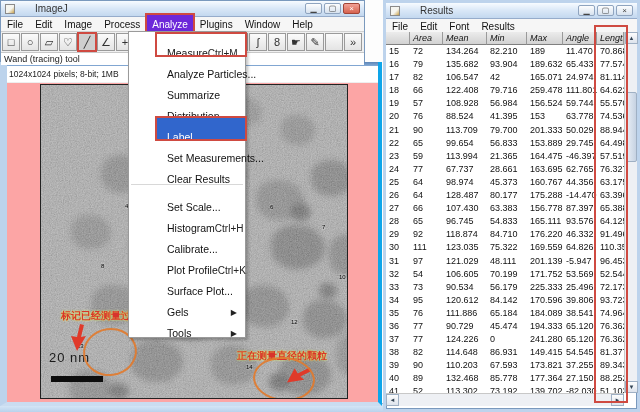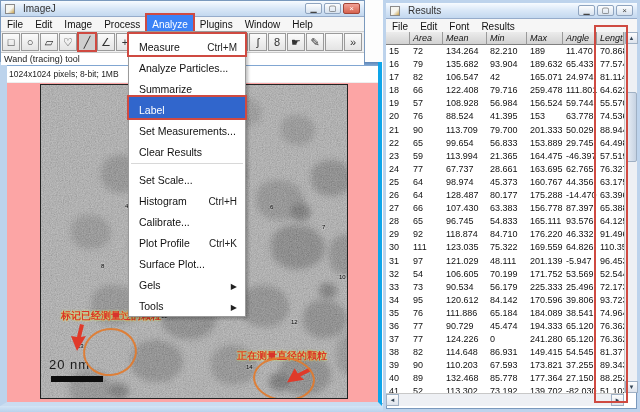--- a/index.html
+++ b/index.html
@@ -1,58 +1,58 @@
 <!DOCTYPE html>
 <html><head>
 <meta charset="utf-8">
 <style>
   * { margin:0; padding:0; box-sizing:border-box; }
   html,body { width:640px; height:412px; font-family:"Liberation Sans", sans-serif; background:#fff; overflow:hidden; }
   .stage { position:relative; width:640px; height:412px; background:#fdfdfd; }
   .bottom-strip { position:absolute; left:0; right:0; bottom:0; height:9px; background:linear-gradient(180deg,#dcebf8,#b9d2ec); border-top:1px solid #9cb8d8; }
 
   
-  .titlebar { height:16px; background:linear-gradient(180deg,#f7fbff,#d9e7f7 50%,#c3d8ef); border-bottom:1px solid #96accb; display:flex; align-items:center; padding:0 4px; gap:8px; }
+  .titlebar { height:16px; background:linear-gradient(180deg,#f7fbff,#d9e7f7 50%,#c3d8ef); border-bottom:1px solid #96accb; display:flex; align-items:center; padding:0 4px; gap:20px; }
   .titlebar .title { font-size:10px; color:#333; flex:1 1 auto; white-space:nowrap; overflow:hidden; }
   .app-icon { width:10px; height:10px; background:linear-gradient(135deg,#f5f5f0 55%,#caa24a); border:1px solid #8a8a8a; flex:0 0 auto; }
   .winbtns { display:flex; gap:2px; flex:0 0 auto; }
   .wbtn { width:17px; height:11px; font-size:8px; line-height:9px; text-align:center; color:#444; background:linear-gradient(180deg,#fdfdfd,#d7e2ef); border:1px solid #8fa4bf; border-radius:2px; }
   .wbtn.close { background:linear-gradient(180deg,#f2a196,#d6634f); color:#fff; border-color:#a04437; }
   .menubar { display:flex; align-items:center; background:#f6f6f6; border-bottom:1px solid #d0d0d0; height:15px; }
   .menu-item { font-size:10px; color:#111; padding:5px 6px; white-space:nowrap; }
-  .menu-item.active { background:#3b82f6; color:#fff; outline:2px solid #cf4a41; outline-offset:-1px; }
+  .menu-item.active { background:#6d28d9; color:#fff; outline:2px solid #cf4a41; outline-offset:-1px; }
 
   
   .imagej-window { position:absolute; left:0; top:0; width:365px; height:62px; background:#f2f2f2; border:1px solid #7a99bd; z-index:5; }
   .toolbar { display:flex; height:20px; padding:1px 1px 0 1px; background:#f0f0f0; }
   .tbtn { width:18px; height:18px; flex:0 0 auto; border:1px solid #9a9a9a; background:linear-gradient(180deg,#fbfbfb,#e4e4e4); font-size:11px; line-height:16px; text-align:center; color:#333; margin-right:1px; }
   .tbtn.selected { background:#cfcfcf; }
   .tbtn.redbox { outline:2px solid #cf4a41; outline-offset:-1px; }
   .tbtn.blank { color:transparent; }
   .statusbar { height:13px; background:#fff; border-top:1px solid #c8c8c8; font-size:9px; color:#222; padding:1px 3px; }
 
   
   .dropdown { position:absolute; left:128px; top:31px; width:118px; background:#fff; border:1px solid #9a9a9a; box-shadow:2px 2px 3px rgba(0,0,0,.25); z-index:50; padding:2px 0; }
-  .dd-item { position:relative; font-size:10.5px; color:#111; padding:19px 8px 2px 10px; height:16.4px; display:flex; align-items:flex-end; white-space:nowrap; }
+  .dd-item { position:relative; font-size:10.5px; color:#111; padding:19px 8px 2px 10px; height:16.4px; display:flex; align-items:center; white-space:nowrap;margin-left:28px; }
   .dd-item .lbl { flex:1 1 auto; }
   .dd-item .sc { flex:0 0 auto; font-size:10px; color:#222; }
   .dd-item .sub { flex:0 0 auto; font-size:8px; color:#222; }
   .dd-item.hl { background:#3166cc; color:#fff; }
   .dd-item.redbox { outline:2px solid #cf4a41; outline-offset:0px; }
   .dd-sep { height:1px; background:#d8d8d8; margin:3px 2px; }
 
   
   .image-window { position:absolute; left:0; top:62px; width:382px; height:344px; background:#fca5a5; border-left:7px solid #bcd3ec; border-bottom:4px solid #cadcf0; border-right:4px solid #0ea5e9; z-index:1; }
   .img-titlebar { height:4px; background:linear-gradient(180deg,#5d86b8,#86abd6); }
   .img-info { height:17px; font-size:8.5px; color:#222; padding:3px 2px 0 2px; background:#fff; border-bottom:1px solid #eee; }
   .tem { position:absolute; left:33px; top:22px; width:308px; height:315px; background:#9e9e9e; border:1px solid #222; overflow:hidden; }
   .tem svg.noise { position:absolute; inset:0; opacity:.5; }
   .blob { position:absolute; filter:blur(3px); border-radius:45% 55% 50% 48%; }
   .plabel { position:absolute; font-size:6px; color:#0a0a0a; background:rgba(220,220,220,.25); line-height:6px; }
-  .scale-label { position:absolute; left:8px; top:272px; font-size:13px; color:#1a1a1a; letter-spacing:1px; }
+  .scale-label { position:absolute; left:8px; top:265px; font-size:13px; color:#1a1a1a; letter-spacing:1px; }
   .scale-bar { position:absolute; left:10px; top:291px; width:52px; height:6px; background:#0d0d0d; }
   .ann-text { position:absolute; font-size:10px; font-weight:bold; color:#d8342c; text-shadow:0 0 2px #dff05a, 0 0 1px #dff05a; white-space:nowrap; }
   .ann-ellipse { position:absolute; border:2.5px solid rgba(226,122,44,.9); border-radius:50%; background:transparent; }
   .ann-arrow { position:absolute; }
 
   
   .results-window { position:absolute; left:383px; top:0; width:257px; height:412px; background:#fff; border:3px solid #bdd3ec; box-shadow:0 0 0 1px #7a99bd inset; z-index:10; }
   .res-inner { position:relative; width:100%; height:100%; }
   .res-head { position:absolute; left:0; right:13px; top:29px; height:13px; display:grid; grid-template-columns:24px 33px 44px 40px 36px 34px 27px;font-style:italic; }
   .res-head .hc { font-size:9px; color:#111; background:linear-gradient(180deg,#ececec,#d2d2d2); border-right:1px solid #9a9a9a; border-bottom:1px solid #808080; padding:0 0 0 3px; line-height:12px; overflow:hidden; }
@@ -201,20 +201,23 @@
       <div class="dd-item redbox">
         <span class="lbl">Measure</span>
         <span class="sc">Ctrl+M</span>
       </div>
       <div class="dd-item">
         <span class="lbl">Analyze Particles...</span>
       </div>
       <div class="dd-item">
         <span class="lbl">Summarize</span>
       </div>
+      <div class="dd-item">
+        <span class="lbl">Distribution...</span>
+      </div>
       <div class="dd-item hl redbox">
         <span class="lbl">Label</span>
       </div>
       <div class="dd-item">
         <span class="lbl">Set Measurements...</span>
       </div>
       <div class="dd-item">
         <span class="lbl">Clear Results</span>
       </div>
       <div class="dd-sep"></div>

